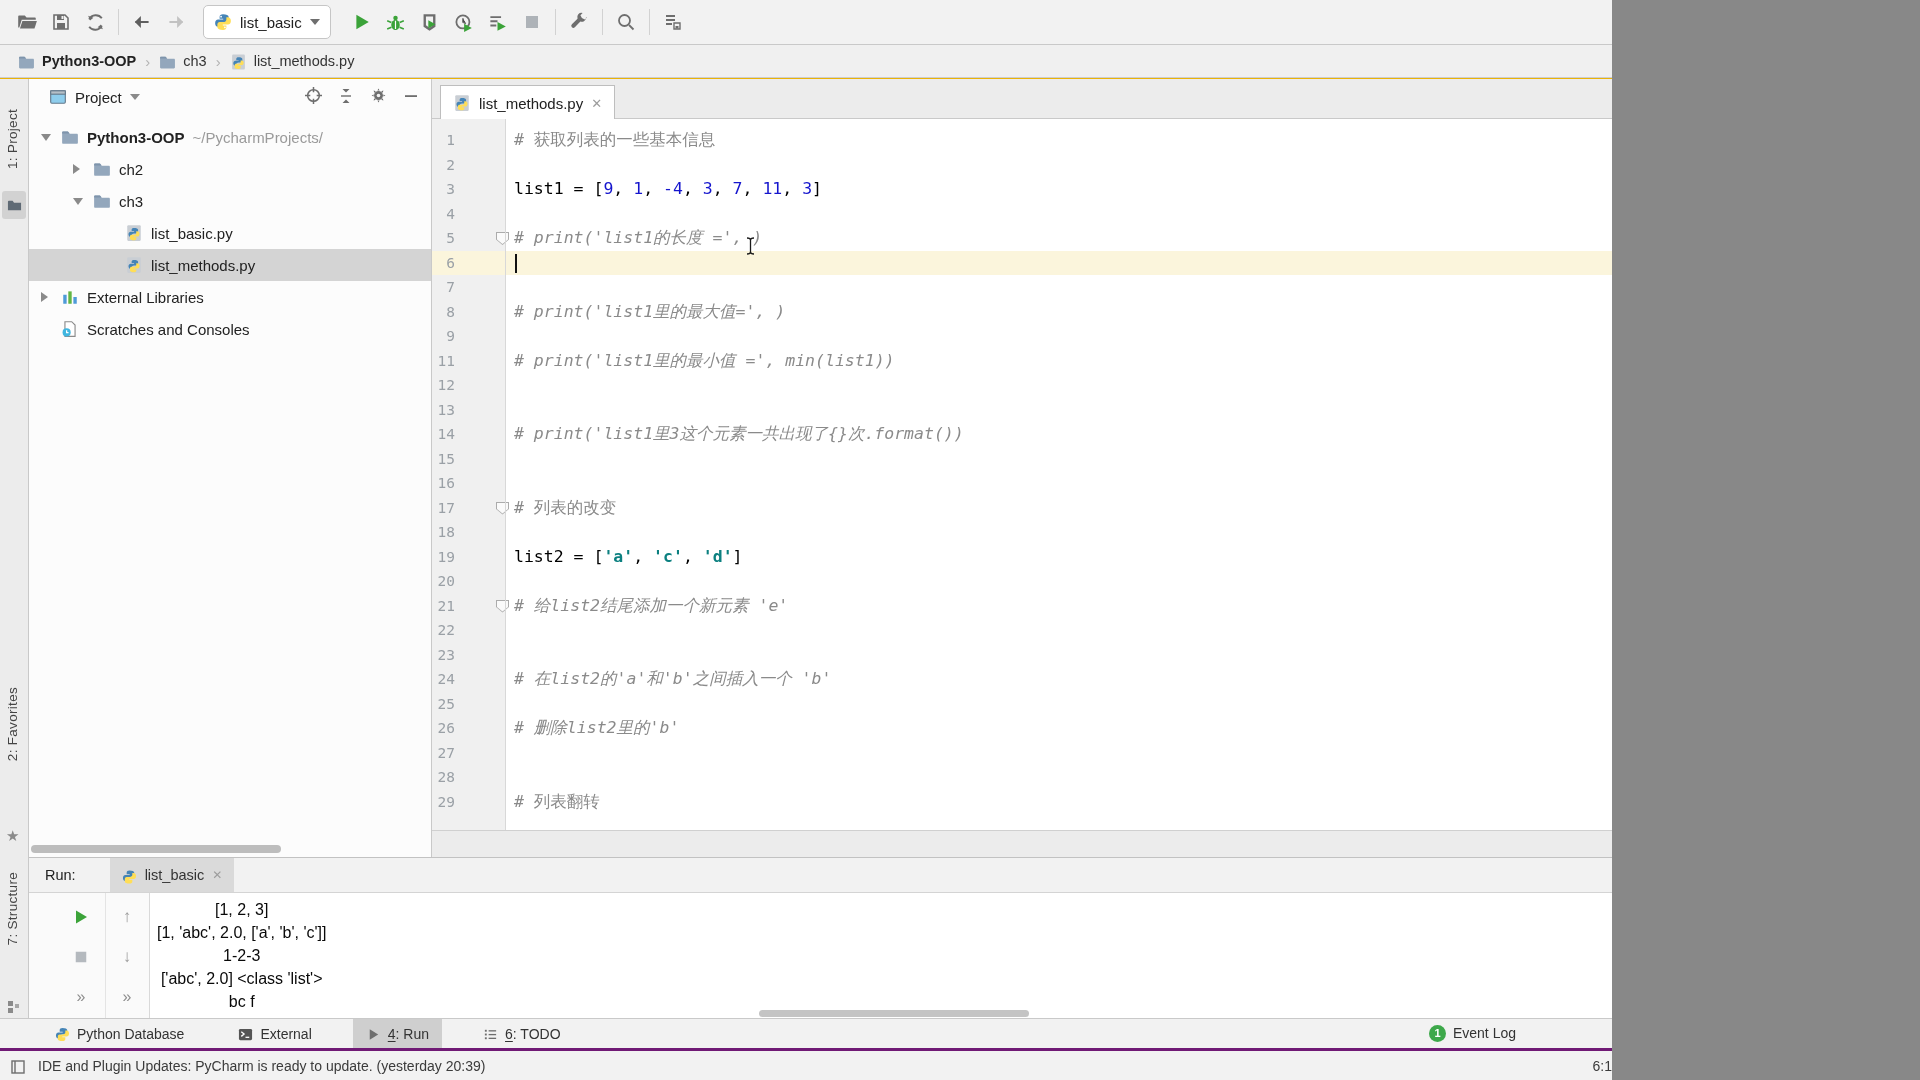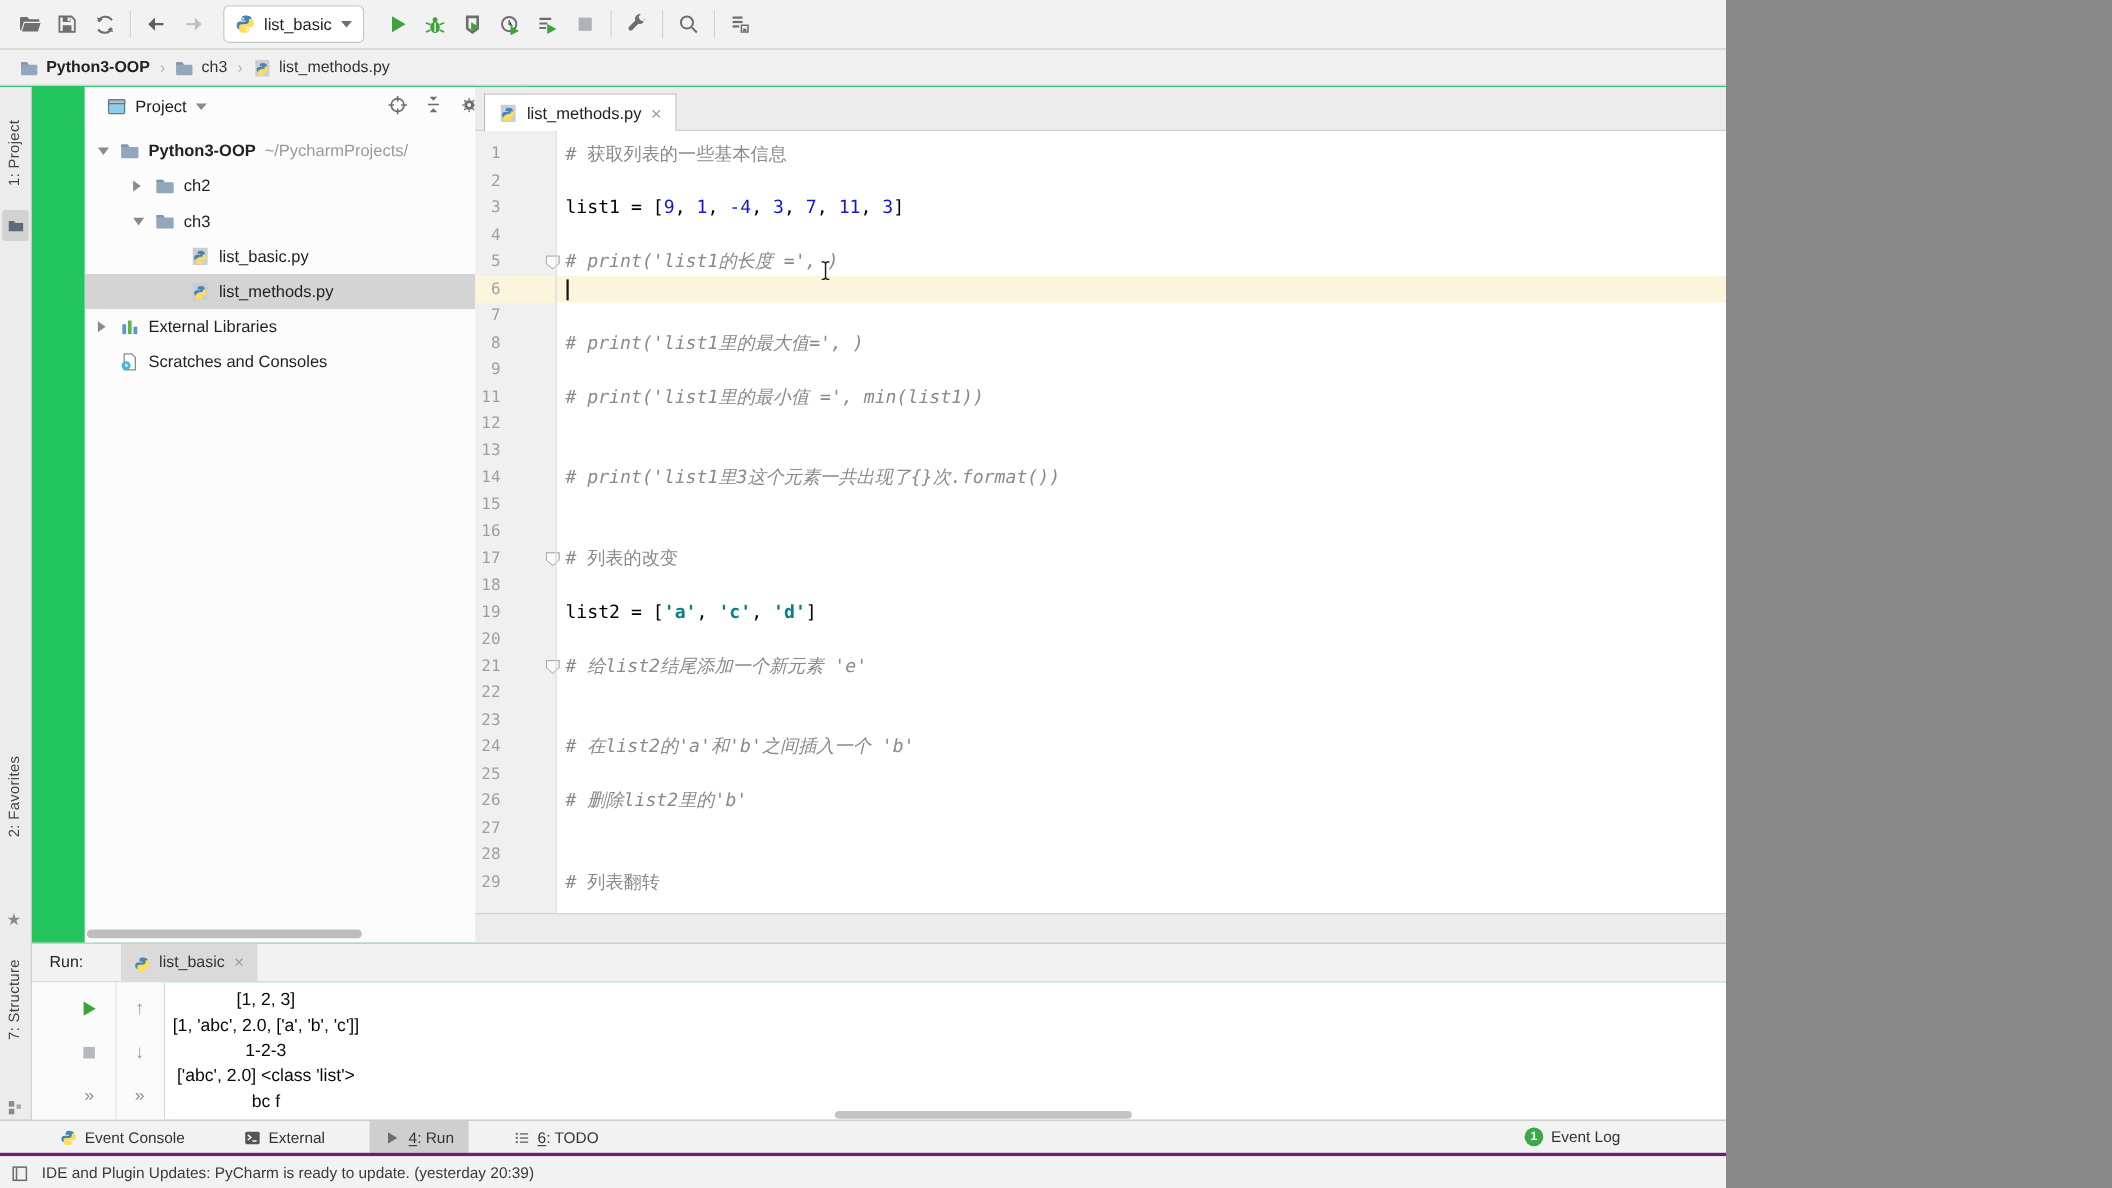--- a/index.html
+++ b/index.html
@@ -1,17 +1,17 @@
 <!DOCTYPE html>
 <html><head>
 <meta charset="utf-8">
 <style>
   html,body{margin:0;padding:0;background:#888;}
-  #app{position:relative;width:1569px;height:1080px;background:#22c55e;overflow:hidden;
-       font-family:"Liberation Sans",sans-serif;color:#333;-webkit-font-smoothing:antialiased;}
+  #app{position:relative;width:1569px;height:1080px;background:#eab308;overflow:hidden;
+       font-family:"Liberation Sans",sans-serif;color:#333;padding-left:43px;-webkit-font-smoothing:antialiased;}
   .abs{position:absolute;}
   
   #toolbar{left:0;top:0;width:1920px;height:44px;background:#f2f2f2;border-bottom:1px solid #c9c9c9;
            display:flex;align-items:center;}
   .tbtn{width:34px;height:32px;display:flex;align-items:center;justify-content:center;flex:0 0 auto;}
   .tsep{width:1px;height:26px;background:#d2d2d2;margin:0 6px;flex:0 0 auto;}
   .runcfg{height:32px;margin:0 14px 0 10px;padding:0 10px;background:#fff;border:1px solid #c6c6c6;
           border-radius:5px;display:flex;align-items:center;gap:8px;font-size:15px;color:#222;}
   .caret-down{width:0;height:0;border-left:5px solid transparent;border-right:5px solid transparent;
               border-top:6px solid #6e6e6e;}
@@ -21,21 +21,21 @@
   .crumb{display:flex;align-items:center;gap:7px;color:#333;}
   .crumb.root{font-weight:bold;color:#222;}
   .crumb-sep{color:#b3b3b3;margin:0 9px;font-size:15px;}
   
   .strip{background:#ececec;}
   #strip-left{left:0;top:79px;width:28px;height:939px;border-right:1px solid #c9c9c9;}
   #strip-right{left:1892px;top:79px;width:28px;height:939px;border-left:1px solid #c9c9c9;}
   .vup{writing-mode:vertical-rl;transform:rotate(180deg);font-size:13.5px;color:#444;letter-spacing:.3px;}
   .vdown{writing-mode:vertical-rl;font-size:13.5px;color:#444;letter-spacing:.3px;}
   
-  #proj{left:29px;top:79px;width:402px;height:778px;background:#fcfcfc;border-right:1px solid #c9c9c9;overflow:hidden;margin-left:48px;}
+  #proj{left:29px;top:79px;width:402px;height:778px;background:#fcfcfc;border-right:1px solid #c9c9c9;overflow:hidden;}
   #proj-head{position:absolute;left:0;top:0;width:100%;height:36px;display:flex;align-items:center;
              padding-left:20px;box-sizing:border-box;gap:8px;font-size:15px;color:#222;background:#fcfcfc;}
   .ph-icons{position:absolute;right:12px;top:0;height:36px;display:flex;align-items:center;gap:16px;}
   #tree{position:absolute;left:0;top:42px;width:100%;}
   .trow{height:32px;display:flex;align-items:center;font-size:15px;color:#222;white-space:nowrap;}
   .trow.sel{background:#d4d4d4;}
   .chev{width:0;height:0;flex:0 0 auto;}
   .chev.right{border-top:5px solid transparent;border-bottom:5px solid transparent;border-left:7px solid #8a8a8a;}
   .chev.down{border-left:5px solid transparent;border-right:5px solid transparent;border-top:7px solid #8a8a8a;}
   .ticon{width:18px;height:18px;flex:0 0 auto;display:inline-flex;}
@@ -622,21 +622,21 @@
 
   <div id="bbar" class="abs">
       <span style="width: 42px; flex: 0 0 auto;"></span>
       <div class="bitem">
         <span style="display: inline-flex;">
           <svg viewBox="0 0 16 16" width="15" height="15">
             <path fill="#4584b6" d="M8 1C6 1 5 1.9 5 3.3V5h3.2v.8H3.6C2.2 5.8 1 6.9 1 9s1.2 3.2 2.6 3.2H5v-1.9C5 8.9 6.3 8 7.8 8H11c1.1 0 2-.9 2-2V3.3C13 1.9 11 1 8 1z"></path>
             <path fill="#ffde57" d="M8 15c2 0 3-.9 3-2.3V11H7.8v-.8h4.6c1.4 0 2.6-1.1 2.6-3.2S13.8 3.8 12.4 3.8H11v1.9C11 7.1 9.7 8 8.2 8H5c-1.1 0-2 .9-2 2v2.7C3 14.1 5 15 8 15z"></path>
           </svg>
         </span>
-        <span>Event Console</span>
+        <span>Python Database</span>
       </div>
       <span style="width: 28px; flex: 0 0 auto;"></span>
       <div class="bitem">
         <span style="display: inline-flex;">
           <svg viewBox="0 0 16 16" width="15" height="15">
             <rect x="1" y="2" width="14" height="12" rx="1.5" fill="#555"></rect>
             <path d="M3.5 5l3 2.5-3 2.5" stroke="#fff" fill="none" stroke-width="1.4"></path>
             <path d="M8 11h4" stroke="#fff" stroke-width="1.4"></path>
           </svg>
         </span>

